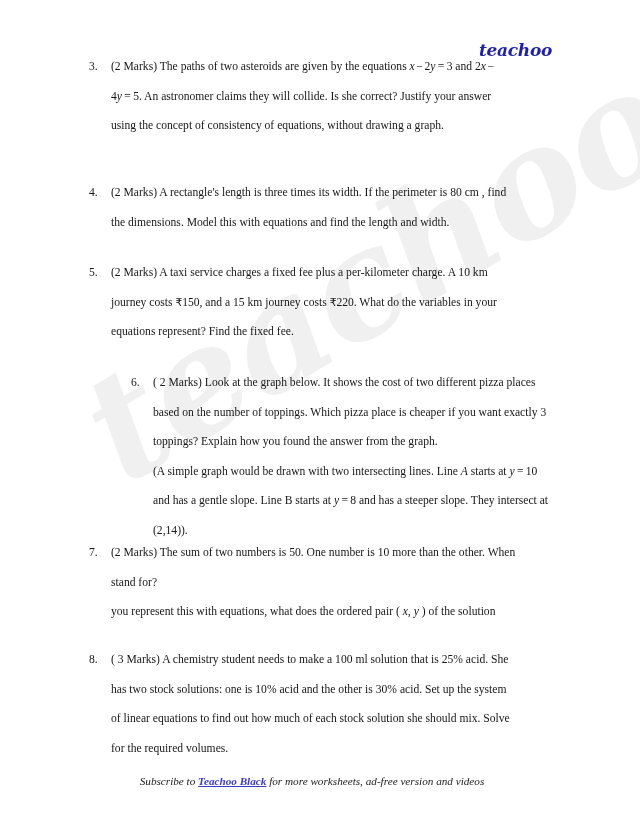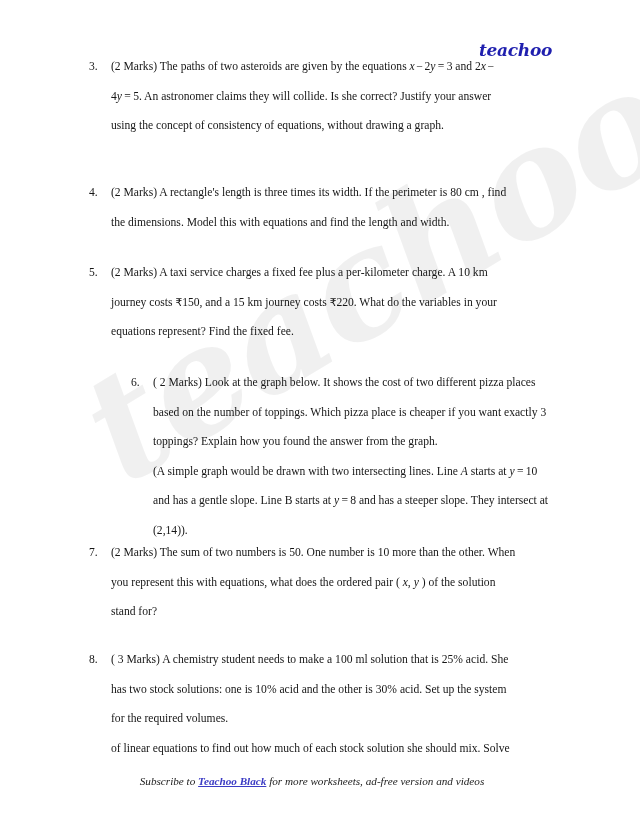--- a/index.html
+++ b/index.html
@@ -197,35 +197,35 @@
       </span>
       <span class="q-line cont">
         <span class="mn">(2,14)).</span>
       </span>
     </div>
 
     <div class="q-block" style="top:538px;">
       <span class="q-line first">
         <span class="q-num">7.</span><span>(2 Marks) The sum of two numbers is 50. One number is 10 more than the other. When</span>
       </span>
+      <span class="q-line cont">stand for?</span>
       <span class="q-line cont">
         <span>you represent this with equations, what does the ordered pair ( </span><span class="mv">x</span><span class="mn">,</span>&nbsp;<span class="mv">y</span><span> ) of the solution</span>
       </span>
-      <span class="q-line cont">stand for?</span>
     </div>
 
     <div class="q-block" style="top:645px;">
       <span class="q-line first">
         <span class="q-num">8.</span><span>( 3 Marks) A chemistry student needs to make a 100 ml solution that is </span><span class="pct">25%</span><span> acid. She</span>
       </span>
       <span class="q-line cont">
         <span>has two stock solutions: one is </span><span class="pct">10%</span><span> acid and the other is </span><span class="pct">30%</span><span> acid. Set up the system</span>
       </span>
+      <span class="q-line cont">of linear equations to find out how much of each stock solution she should mix. Solve</span>
       <span class="q-line cont">for the required volumes.</span>
-      <span class="q-line cont">of linear equations to find out how much of each stock solution she should mix. Solve</span>
     </div>
 
   </div>
 
   <div class="footer">
     <span>Subscribe to </span><span class="flink">Teachoo Black</span><span> for more worksheets, ad-free version and videos</span>
   </div>
 
 </div>
 

